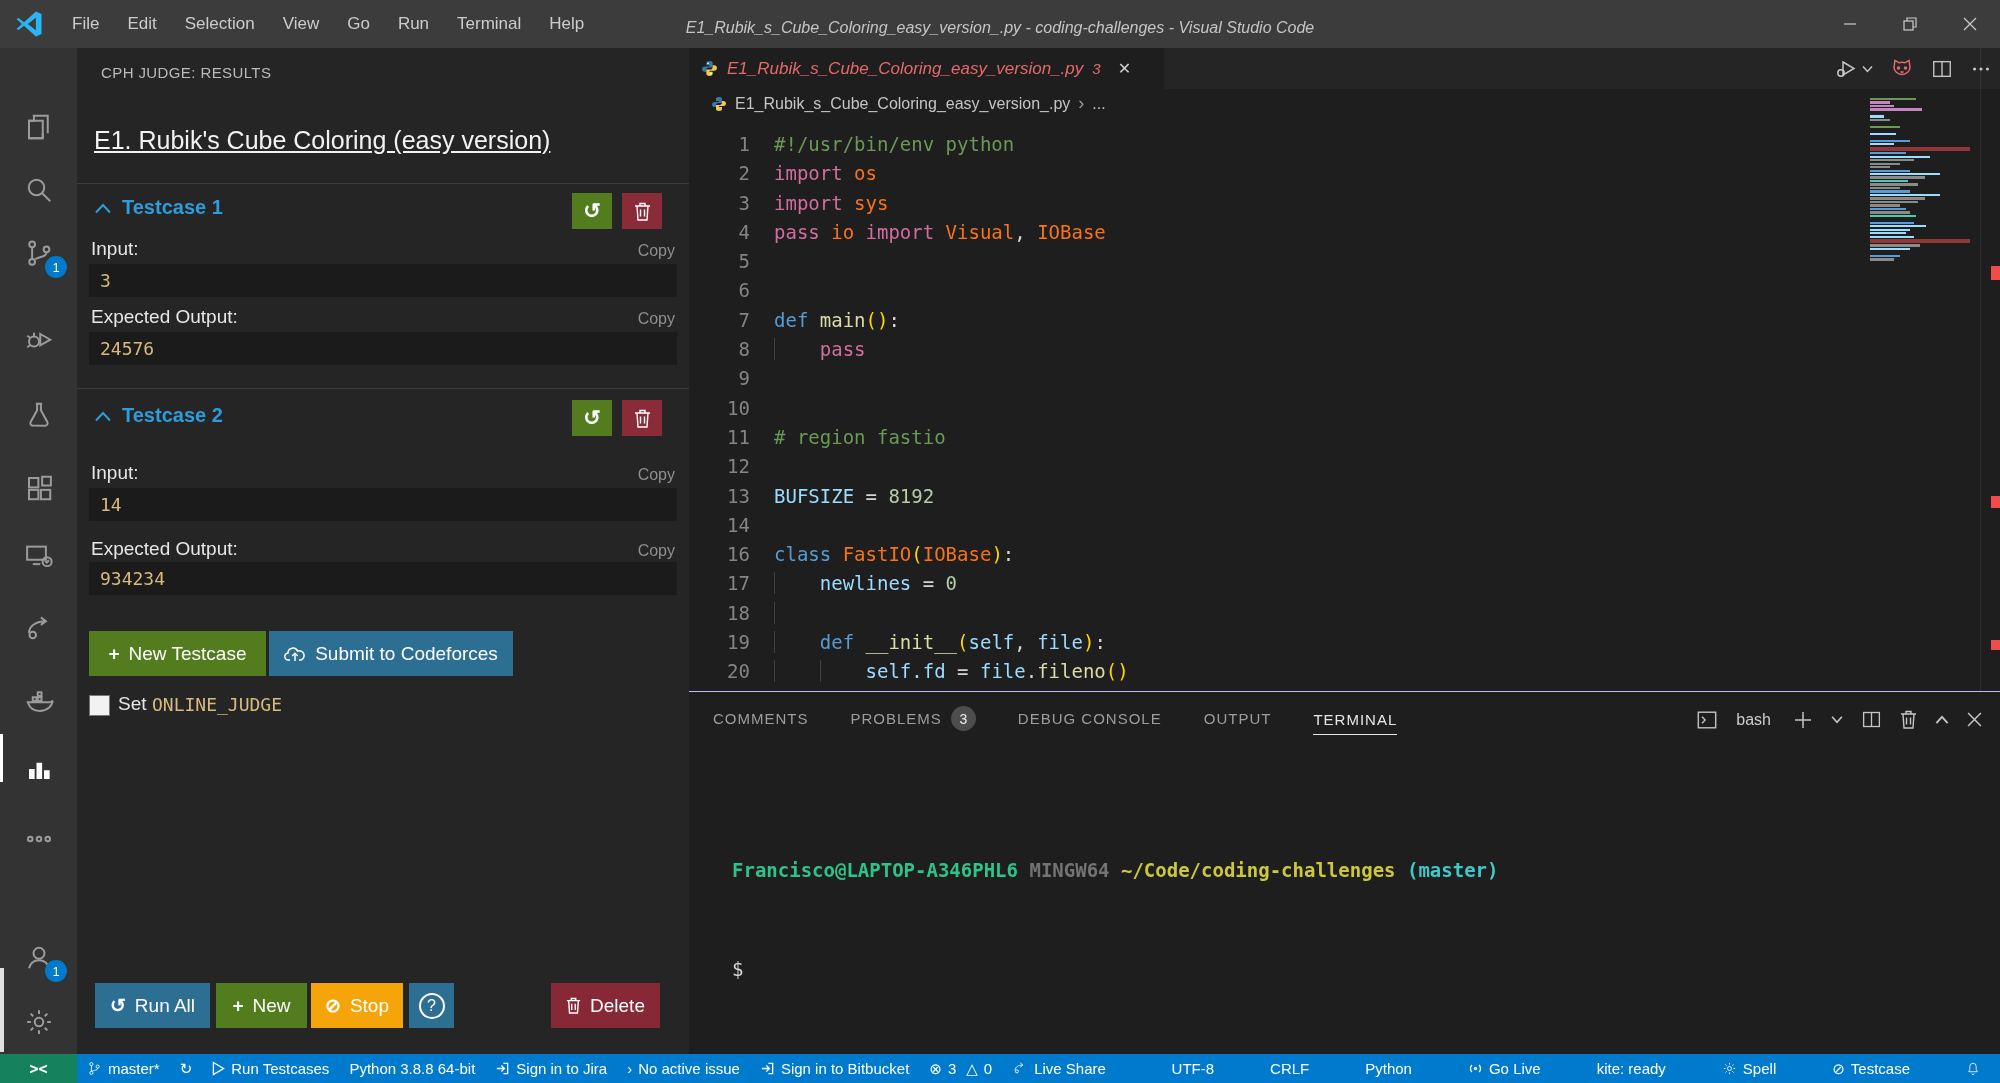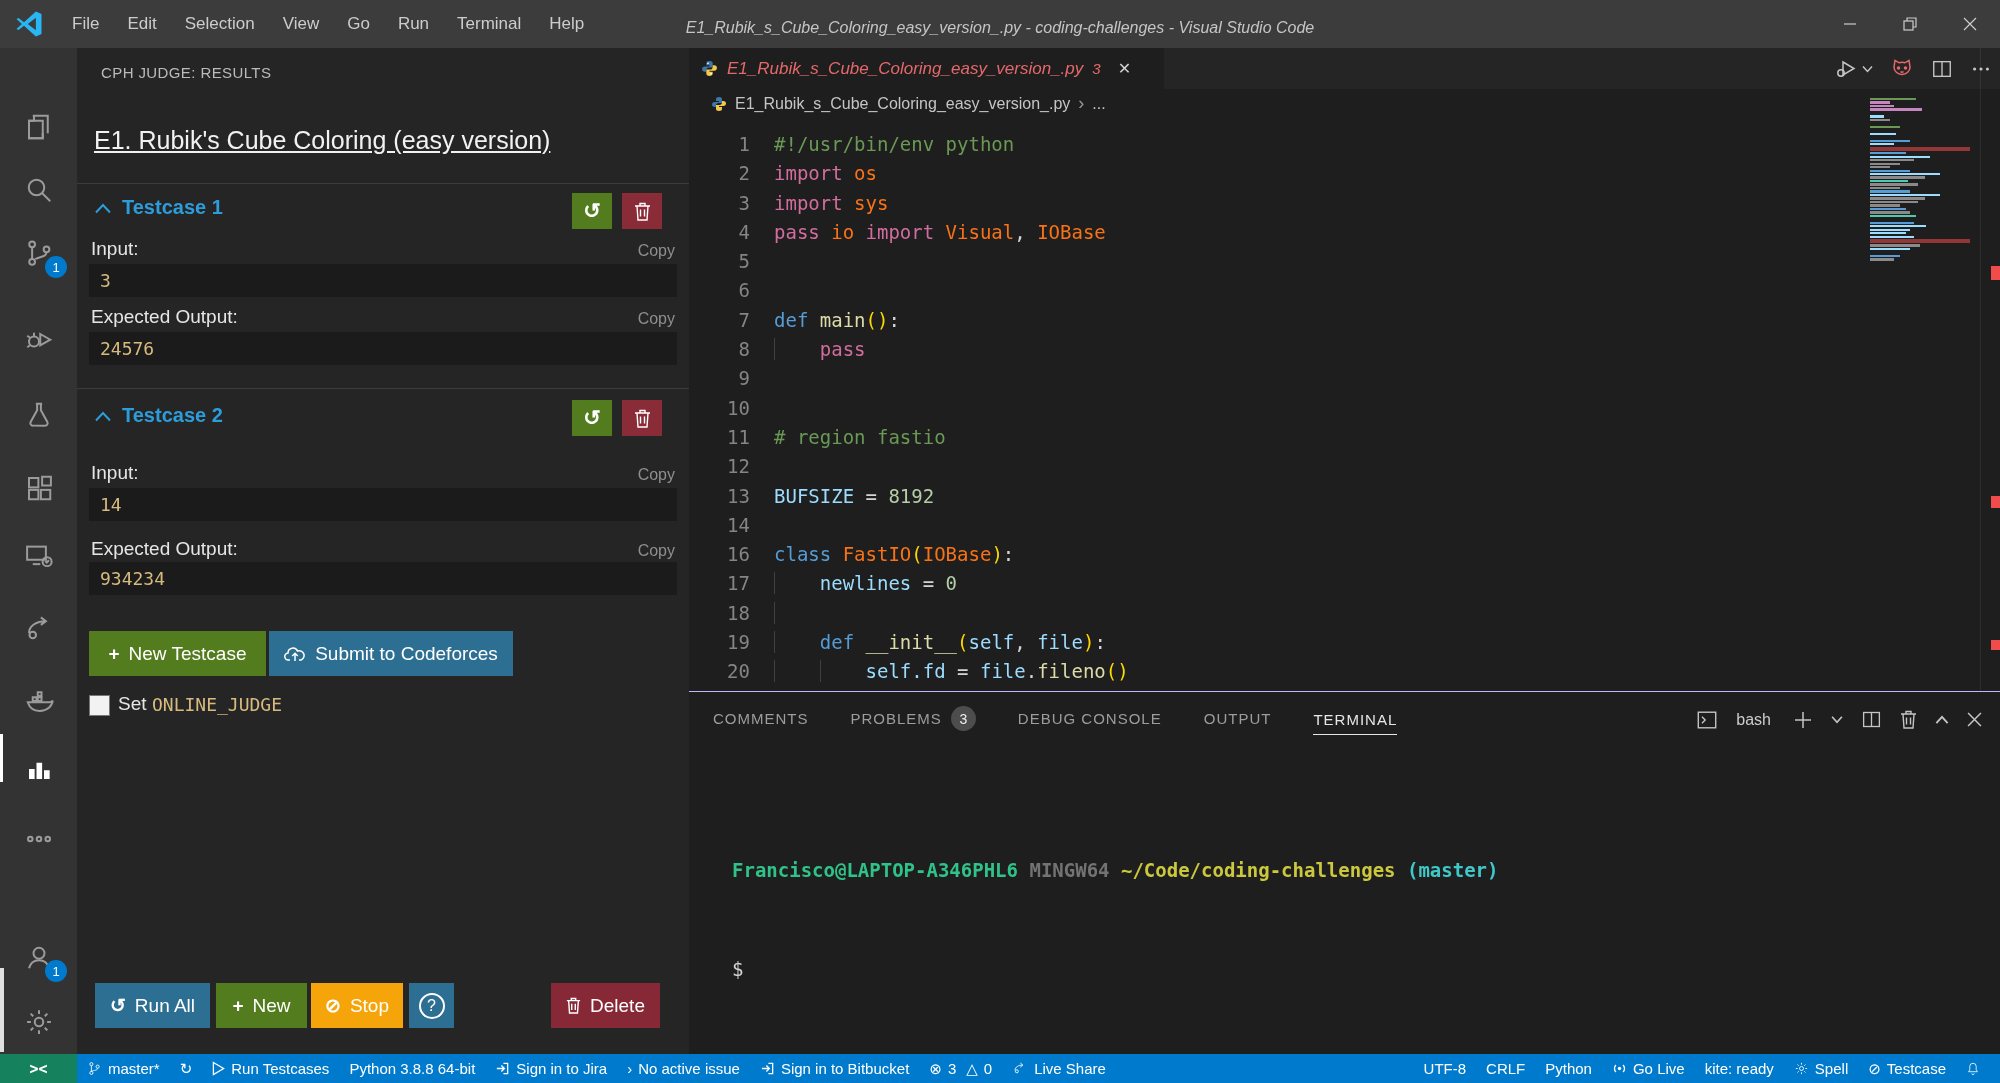--- a/index.html
+++ b/index.html
@@ -90,21 +90,21 @@
               line-height:33px; white-space:pre; }
   .t-user{color:#2fc389;font-weight:bold} .t-env{color:#737373;font-weight:bold}
   .t-path{color:#ccc83d;font-weight:bold} .t-branch{color:#3fc8c8;font-weight:bold} .t-plain{color:#d4d4d4}
 
   
   #statusbar { position:absolute; left:0; top:1054px; width:2000px; height:29px; background:#007acc;
                color:#ffffff; font-size:15px; display:flex; align-items:center; }
   #remote-ind { width:77px; height:29px; background:#16825d; display:flex; align-items:center; justify-content:center;
                 font-family:"DejaVu Sans Mono", monospace; font-weight:bold; font-size:15px; flex:none; }
   #sb-left { display:flex; align-items:center; height:29px; }
-  #sb-right { margin-left:auto; display:flex; align-items:center; height:29px; padding-right:10px; }
+  #sb-right { margin-left:auto; display:flex; align-items:center; height:29px; padding-right:10px;gap:36px; }
   .sb-item { display:flex; align-items:center; gap:6px; padding:0 10px; height:29px; white-space:nowrap; }
   .sb-item svg { stroke:#ffffff; fill:none; stroke-width:1.4; }
   .sb-glyph { font-size:15px; }
 </style>
 </head>
 <body>
 
 <div id="window">
 
   <div id="titlebar">

